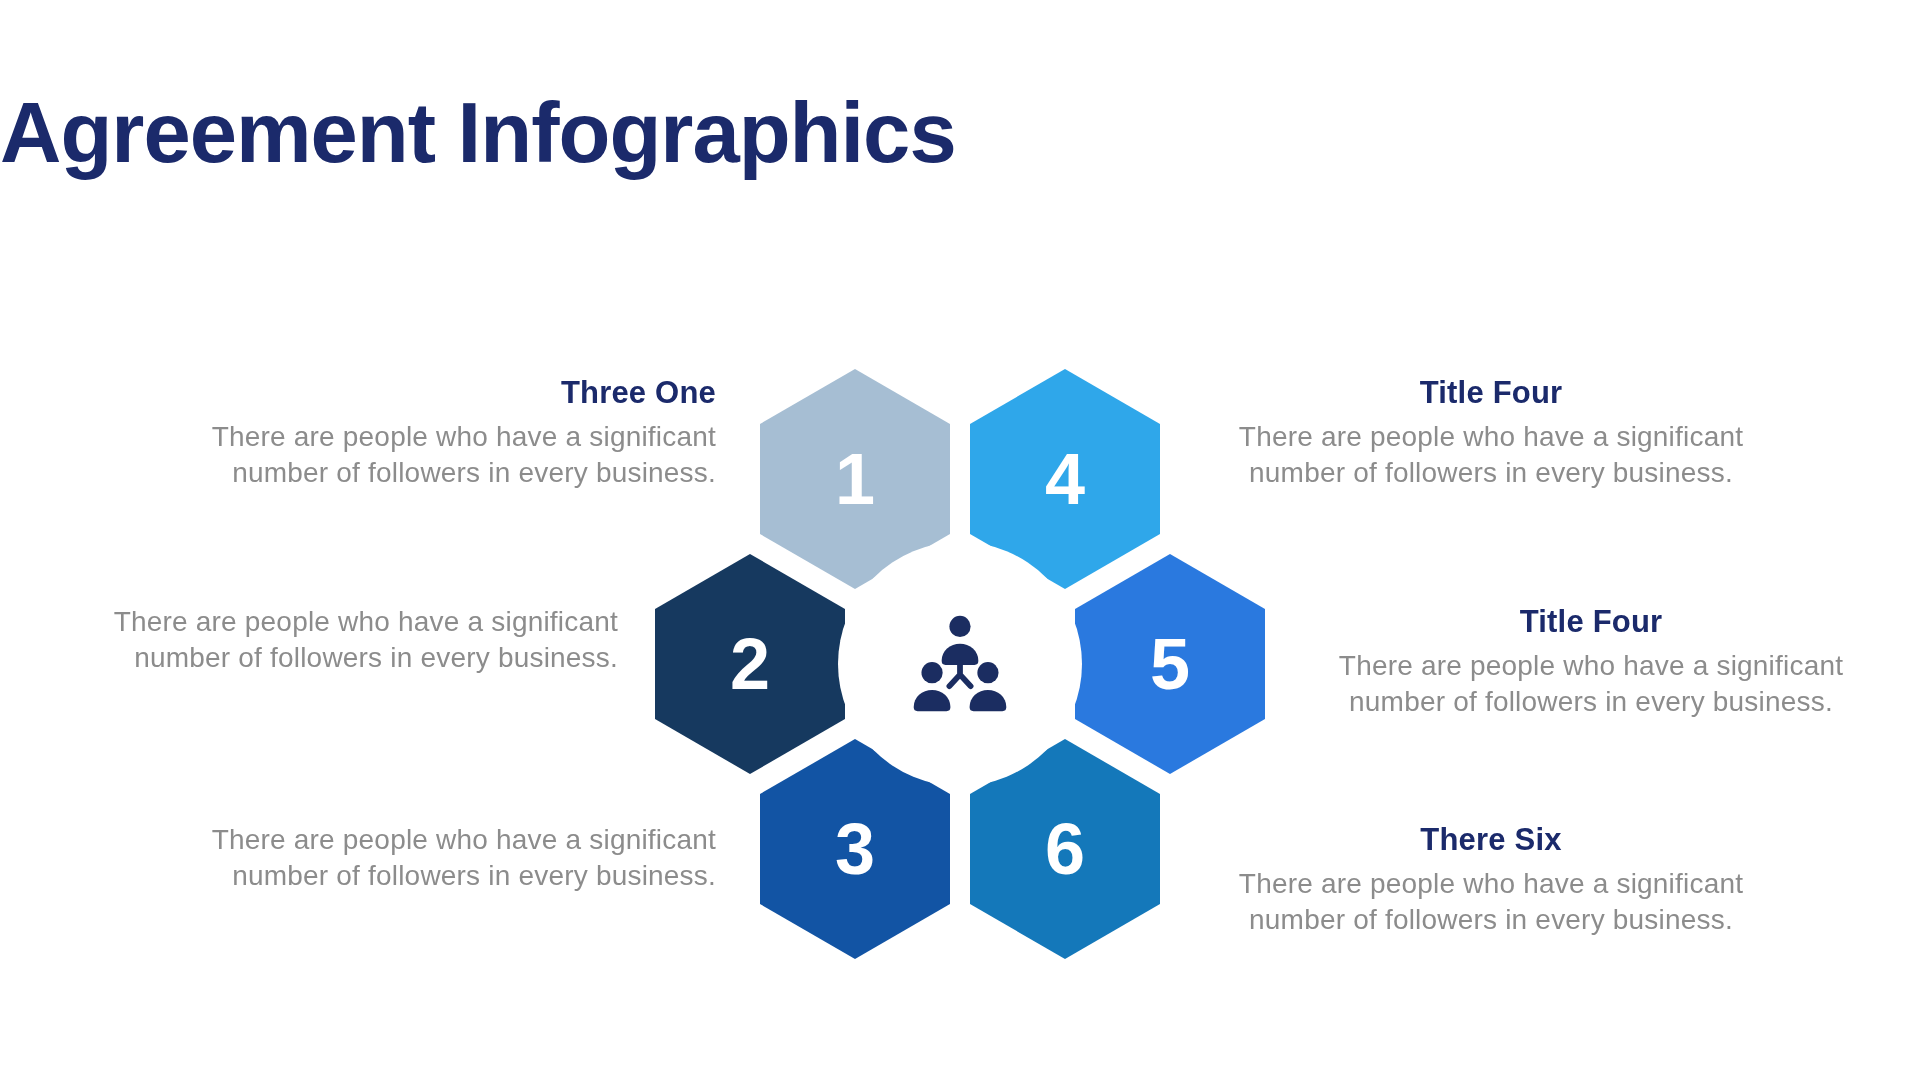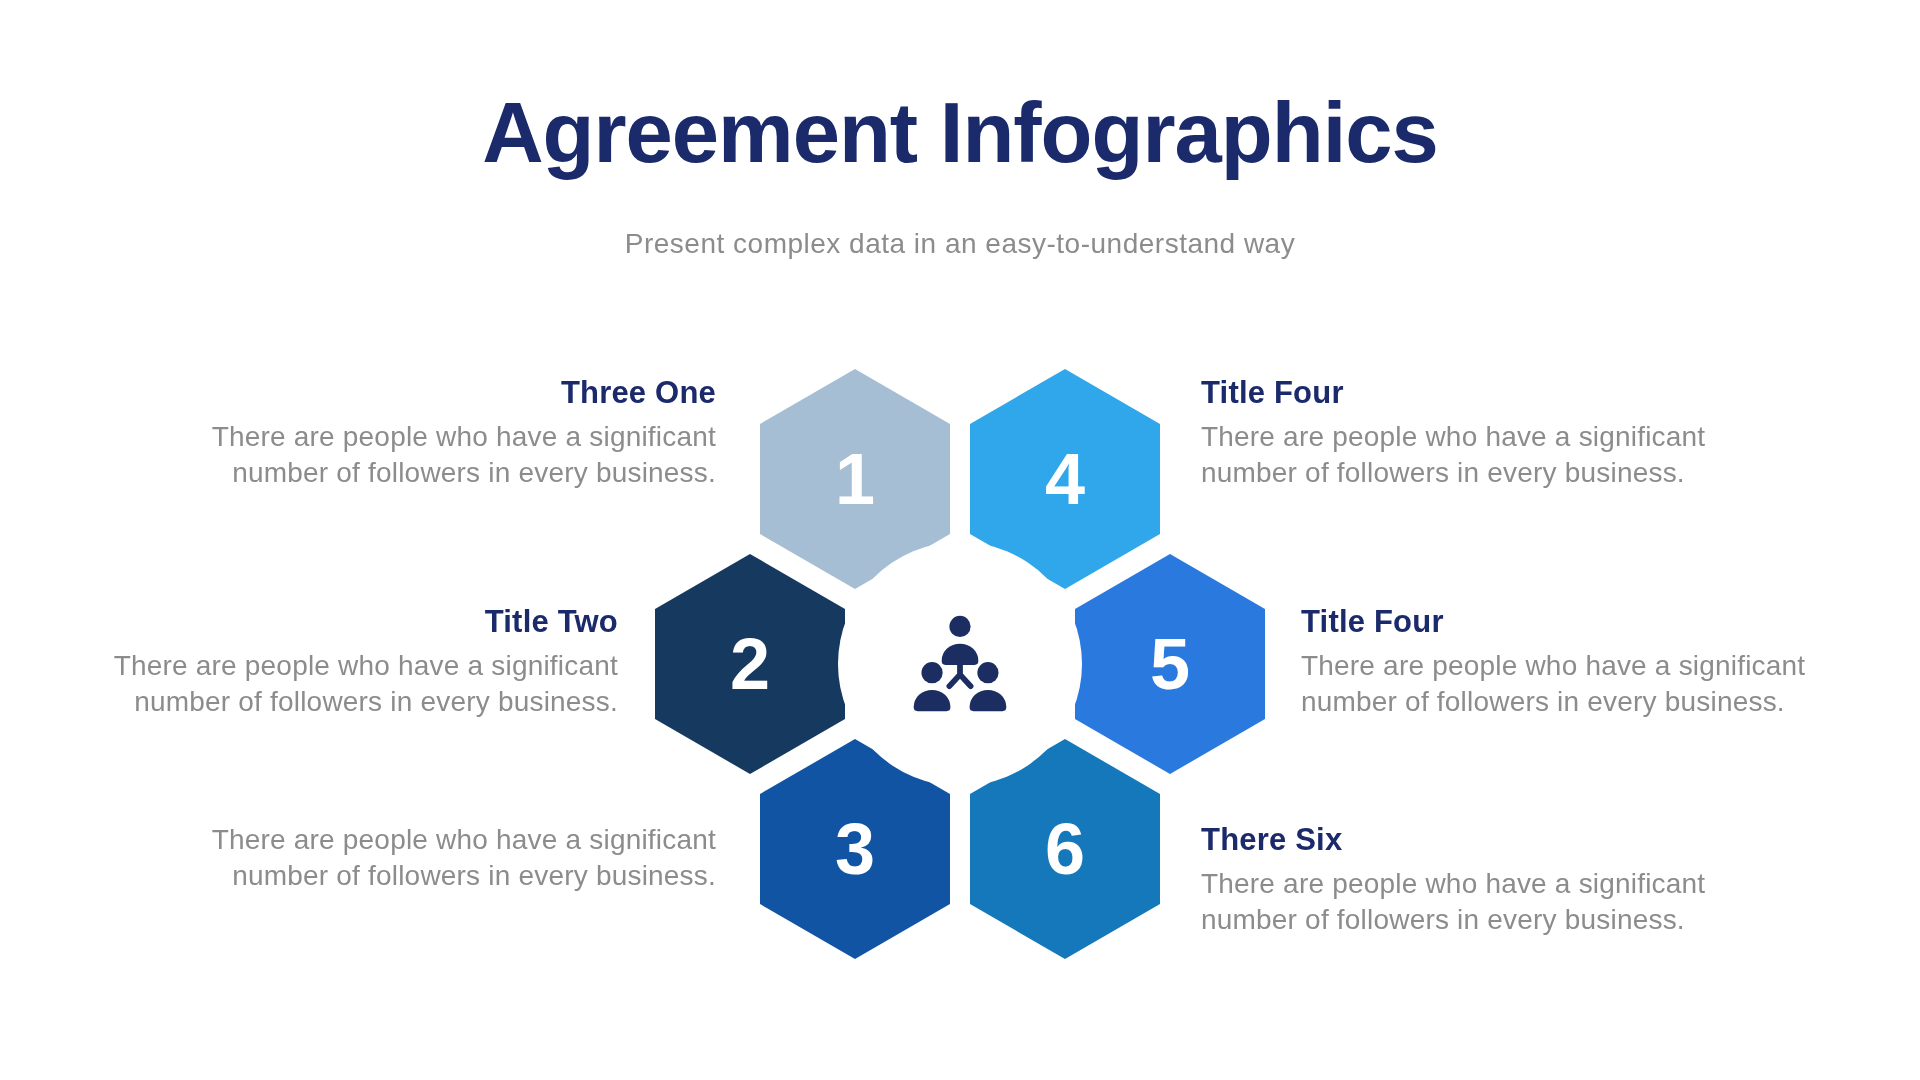--- a/index.html
+++ b/index.html
@@ -2,21 +2,21 @@
 <html style="--title-navy: #1B2A6B; --body-gray: #8C8C8C; --number-white: #FFFFFF; --icon-navy: #1B2D61; --background: #FFFFFF;"><head>
 <meta charset="utf-8">
 <style>
   * { margin:0; padding:0; box-sizing:border-box; }
   html,body { width:1920px; height:1080px; background:var(--background,#fff); }
   body { font-family:"Liberation Sans","DejaVu Sans",sans-serif; overflow:hidden; }
   .slide { position:relative; width:1920px; height:1080px; background:var(--background,#fff); }
 
   .slide-title {
     position:absolute; top:84px; left:0; width:1920px;
-    text-align:center; font-size:85px; font-weight:700;
+    font-size:85px; font-weight:700;
     color:var(--title-navy); letter-spacing:-1px;
   }
   .slide-subtitle {
     position:absolute; top:228px; left:0; width:1920px;
     text-align:center; font-size:28px; font-weight:400;
     color:var(--body-gray); letter-spacing:.5px;
   }
 
   .hex {
     position:absolute; width:190px; height:220px;
@@ -38,35 +38,34 @@
     border-radius:50%; background:#fff; z-index:5;
     display:flex; align-items:center; justify-content:center;
   }
   .center-circle svg { width:106px; height:106px; fill:var(--icon-navy); }
   .center-circle svg .stroke { fill:none; stroke:var(--icon-navy); stroke-width:6; stroke-linecap:round; stroke-linejoin:round; }
 
   .tb { position:absolute; width:580px; }
   .tb h2 { font-size:31px; font-weight:700; color:var(--title-navy); margin-bottom:8px; letter-spacing:.2px; }
   .tb p  { font-size:28px; line-height:36px; color:var(--body-gray); letter-spacing:.2px; }
   .tb.left  { text-align:right; }
-  .tb.right { text-align:left; }
+  .tb.right { text-align:center; }
   .tb-l1 { right:1204px; top:375px; }
   .tb-l2 { right:1302px; top:604px; }
   .tb-l3 { right:1204px; top:822px; }
   .tb-r1 { left:1201px;  top:375px; }
   .tb-r2 { left:1301px;  top:604px; }
   .tb-r3 { left:1201px;  top:822px; }
 </style>
 </head>
 <body>
 
 <div class="slide">
 
   <h1 class="slide-title">Agreement Infographics</h1>
-  <div class="slide-subtitle">Present complex data in an easy-to-understand way</div>
 
   <div class="hex hex-1" style="background: rgb(166, 190, 211);">
     <span class="num">1</span>
   </div>
   <div class="hex hex-4" style="background: rgb(47, 167, 234);">
     <span class="num">4</span>
   </div>
   <div class="hex hex-2" style="background: rgb(22, 57, 95);">
     <span class="num">2</span>
   </div>
@@ -90,21 +89,20 @@
       <circle cx="84" cy="64" r="11"></circle>
       <path d="M65 100 v-1 a19 17 0 0 1 38 0 v1 q0 4 -4 4 h-30 q-4 0 -4 -4 z"></path>
     </svg>
   </div>
 
   <div class="tb left tb-l1">
     <h2>Three One</h2>
     <p>There are people who have a significant number of followers in every business.</p>
   </div>
   <div class="tb left tb-l2">
-    <h2>Title Two</h2>
     <p>There are people who have a significant number of followers in every business.</p>
   </div>
   <div class="tb left tb-l3">
     <p>There are people who have a significant number of followers in every business.</p>
   </div>
 
   <div class="tb right tb-r1">
     <h2>Title Four</h2>
     <p>There are people who have a significant number of followers in every business.</p>
   </div>

